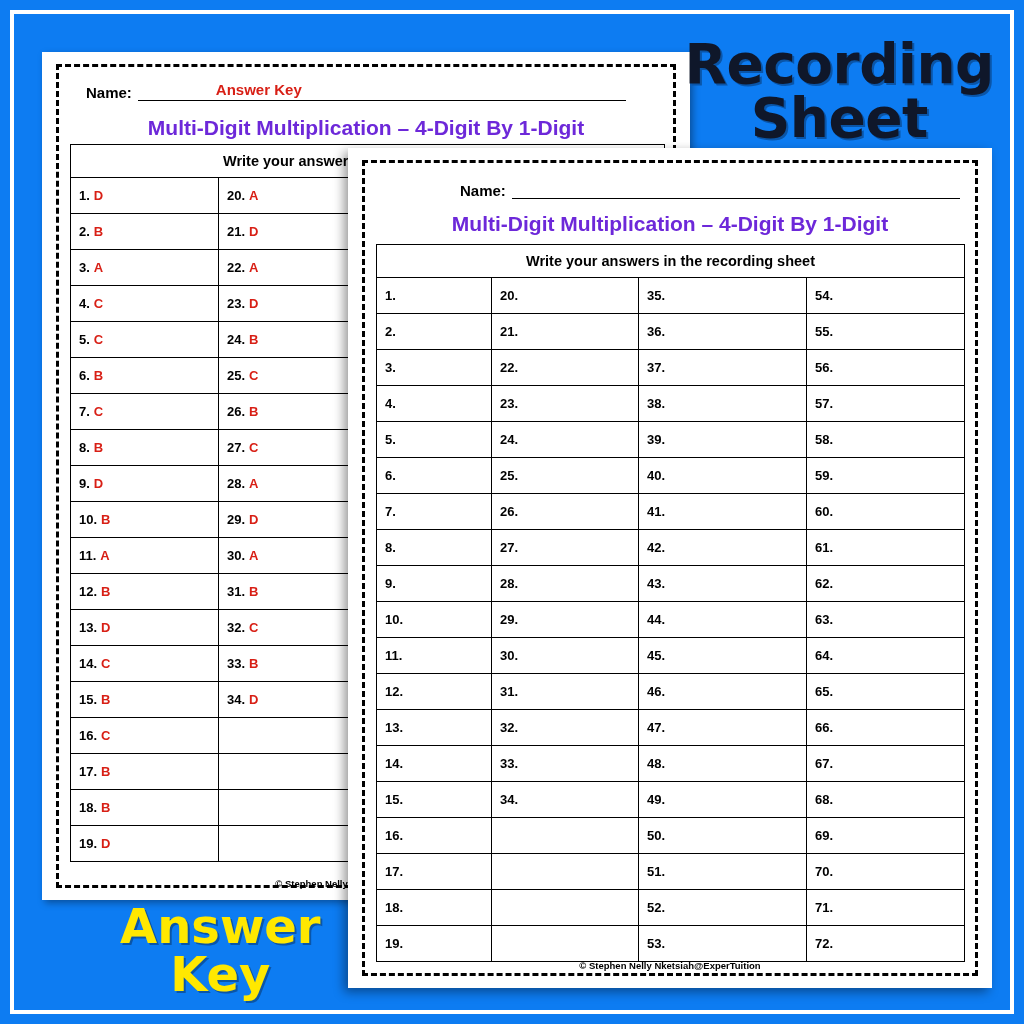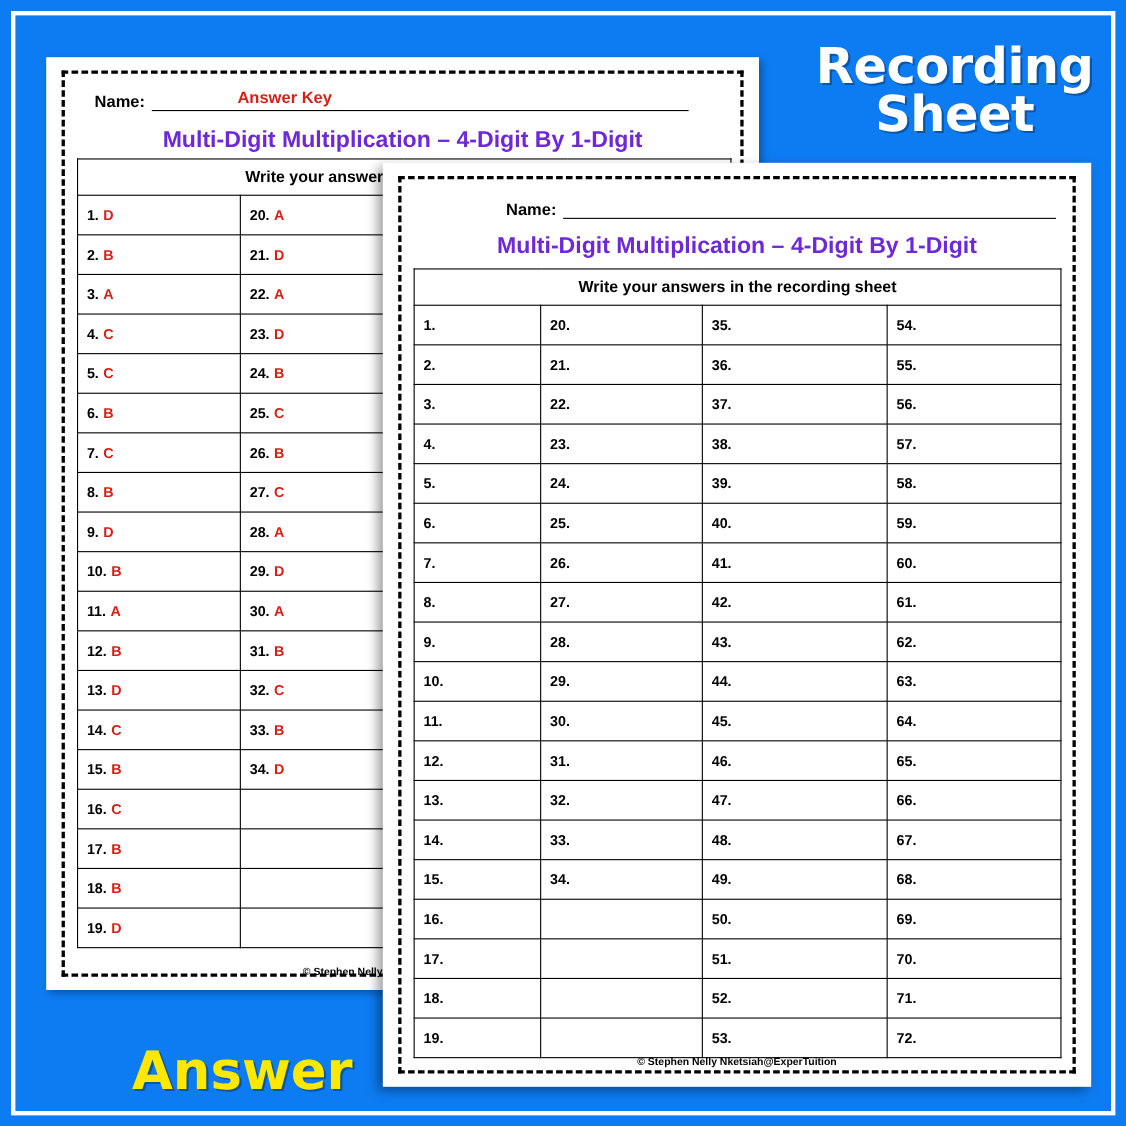--- a/index.html
+++ b/index.html
@@ -141,22 +141,22 @@
     text-align: center;
     width: 100%;
   }
 
   
   .label-recording {
     position: absolute;
     right: 30px;
     top: 38px;
     text-align: center;
-    color: #ffffff;
-    font-size: 45px;
+    color: #0f172a;
+    font-size: 55px;
     font-weight: bold;
     line-height: 0.98;
     letter-spacing: -0.5px;
     text-shadow: 2px 2px 0 #0a55a8;
     font-family: "DejaVu Sans", sans-serif;
   }
   .label-answerkey {
     position: absolute;
     left: 120px;
     bottom: 26px;
@@ -516,16 +516,17 @@
     <div class="credit" style="left:0; top:812px;">© Stephen Nelly Nketsiah@ExperTuition</div>
   </div>
 
   <div class="label-recording">
     <div>Recording</div>
     <div>Sheet</div>
   </div>
 
   <div class="label-answerkey">
     <div>Answer</div>
+    <div>Key</div>
   </div>
 
 
 </div>
 
 </body></html>

